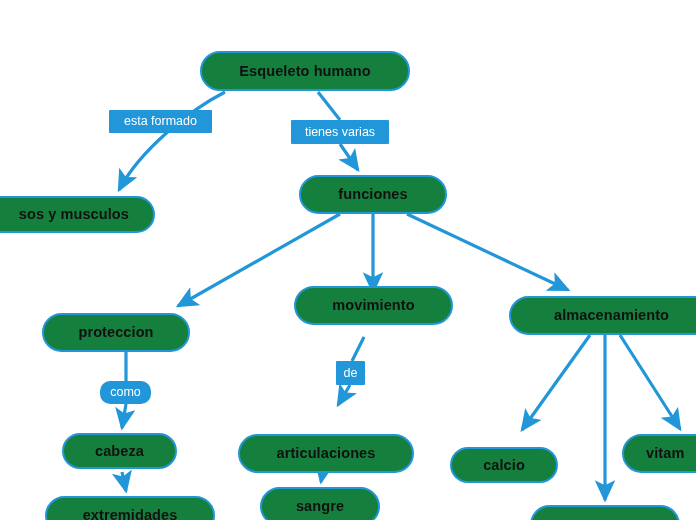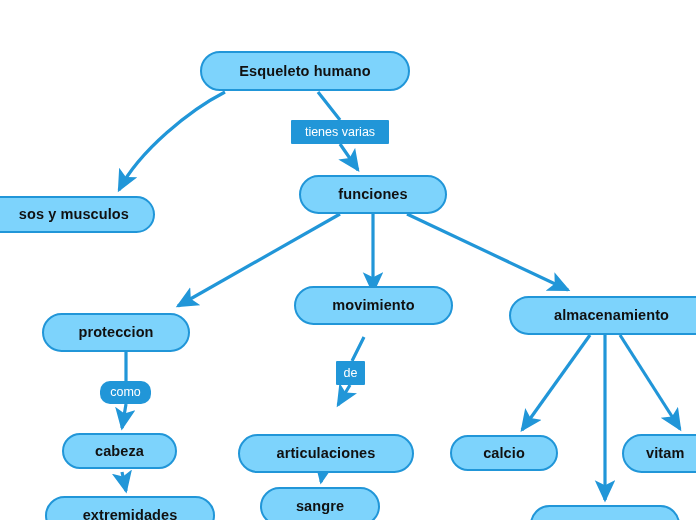--- a/index.html
+++ b/index.html
@@ -25,21 +25,21 @@
     width: 696px;
     height: 520px;
     pointer-events: none;
   }
   .node {
     position: absolute;
     box-sizing: border-box;
     display: flex;
     align-items: center;
     justify-content: center;
-    background: #7dd3fc;
+    background: #15803d;
     border: 2px solid #2196d8;
     border-radius: 999px;
     color: #111111;
     font-weight: bold;
     font-size: 14.5px;
     letter-spacing: 0.1px;
     white-space: nowrap;
     padding: 16px 14px;
     z-index: 3;
   }
@@ -133,32 +133,35 @@
   </div>
 
   <div class="node" style="left:238px; top:410px; width:176px; height:39px;margin-top:24px;">
     <span class="node-label">articulaciones</span>
   </div>
 
   <div class="node" style="left:260px; top:487px; width:120px; height:39px;">
     <span class="node-label">sangre</span>
   </div>
 
-  <div class="node" style="left:450px; top:435px; width:108px; height:28px;">
+  <div class="node" style="left:450px; top:447px; width:108px; height:28px;">
     <span class="node-label">calcio</span>
   </div>
 
   <div class="node" style="left:622px; top:434px; width:104px; height:39px; justify-content:flex-start; padding-left:22px;">
     <span class="node-label">vitam</span>
   </div>
 
   <div class="node" style="left:530px; top:505px; width:150px; height:39px;">
     <span class="node-label"></span>
   </div>
 
+  <div class="edge-label" style="left:109px; top:110px; width:103px; height:23px;">
+    <span>esta formado</span>
+  </div>
 
   <div class="edge-label" style="left:291px; top:120px; width:98px; height:24px;">
     <span>tienes varias</span>
   </div>
 
   <div class="edge-label" style="left:100px; top:381px; width:51px; height:23px;border-radius:10px;">
     <span>como</span>
   </div>
 
   <div class="edge-label" style="left:336px; top:361px; width:29px; height:24px;">

